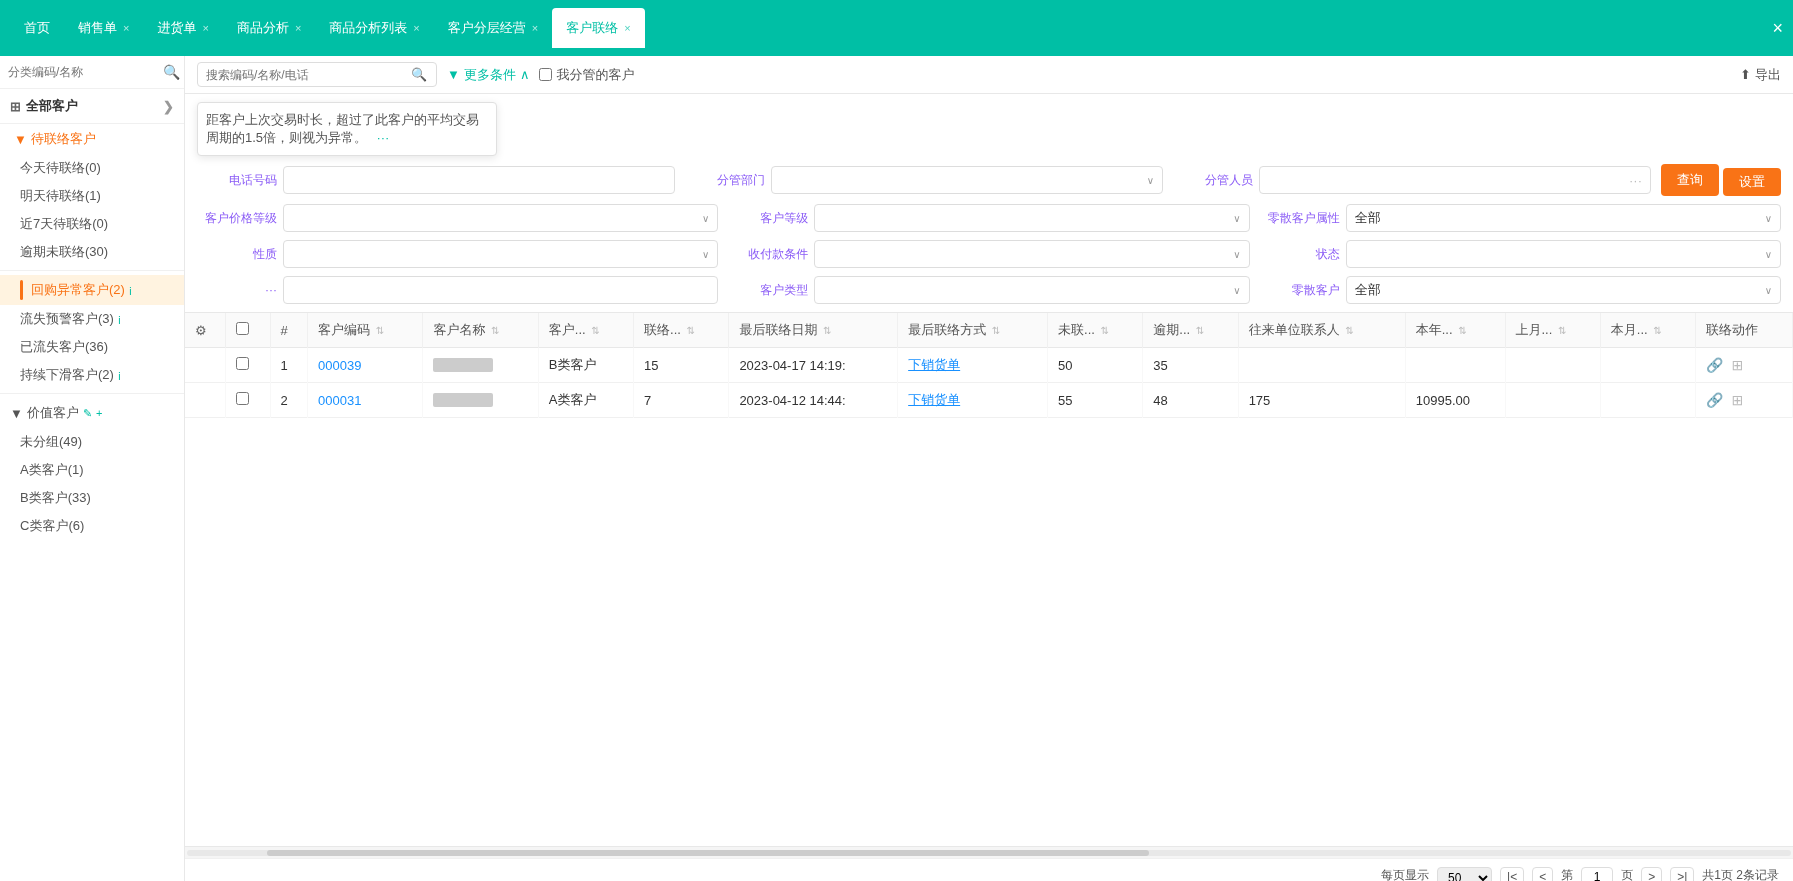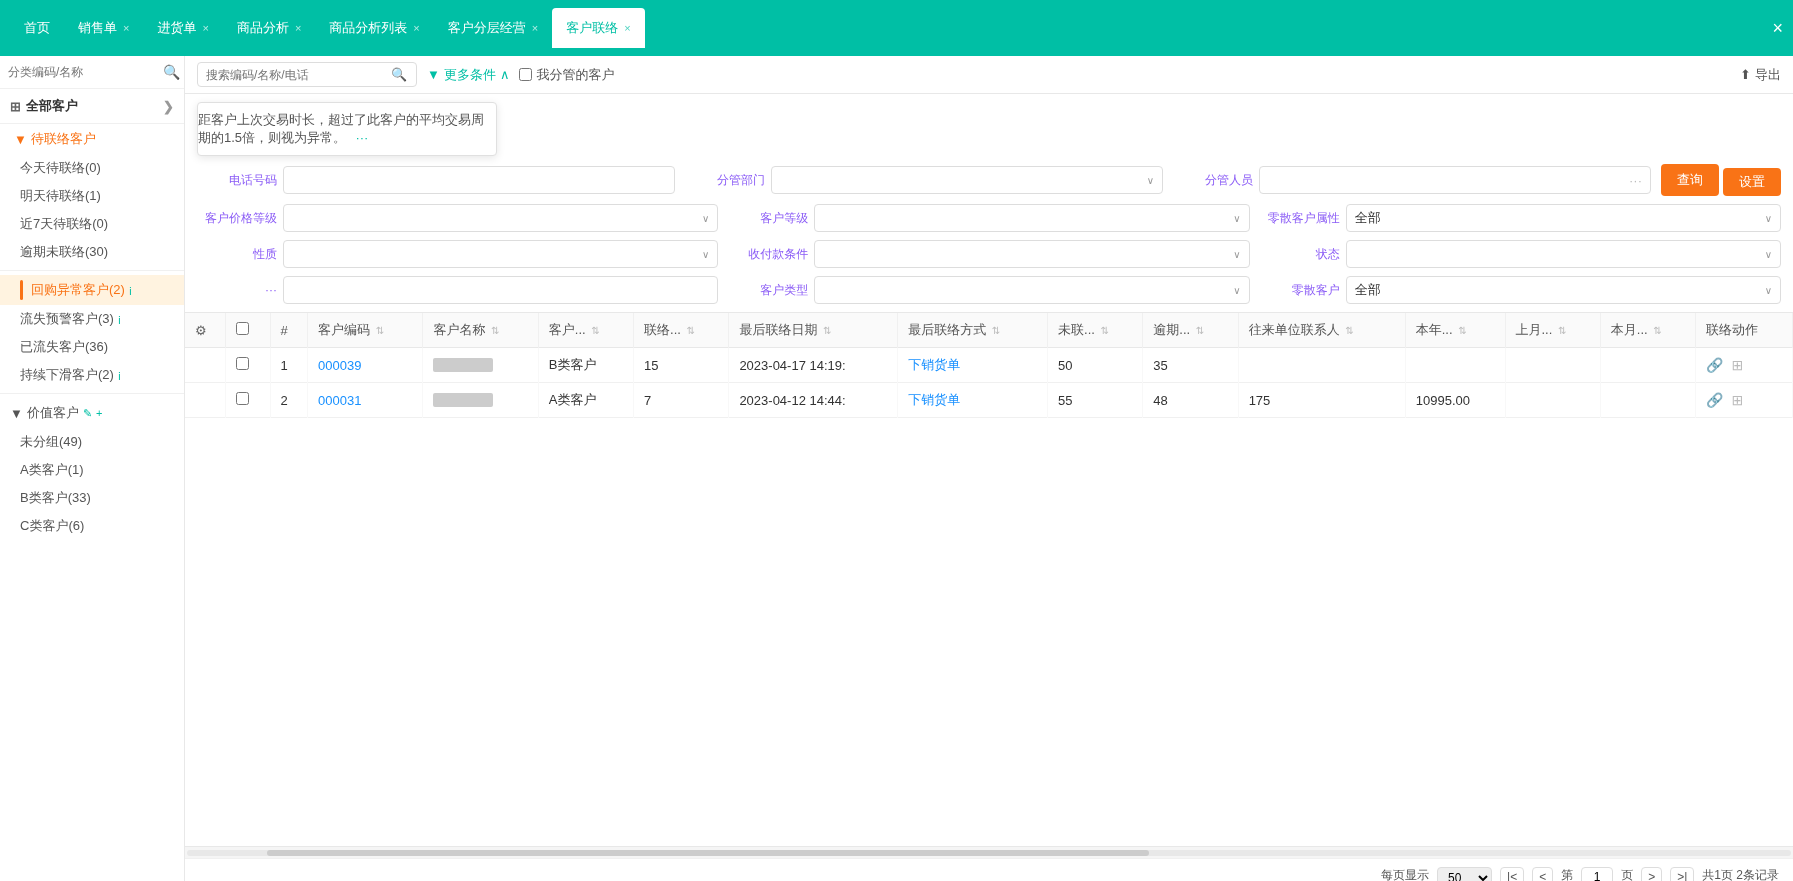--- a/index.html
+++ b/index.html
@@ -73,21 +73,21 @@
       flex: 1; display: flex; flex-direction: column; overflow: hidden; background: #f5f5f5;
     }
 
     
     .filter-bar {
       background: #fff; padding: 6px 12px; display: flex; align-items: center; gap: 10px;
       border-bottom: 1px solid #e8e8e8;
     }
     .search-input-wrap {
       display: flex; align-items: center; border: 1px solid #ddd; border-radius: 4px;
-      padding: 4px 8px; width: 220px; background: #fff;
+      padding: 4px 8px; width: 240px; background: #fff;
     }
     .search-input-wrap input { border: none; outline: none; font-size: 12px; flex: 1; }
     .search-input-wrap .s-icon { color: #999; margin-left: 4px; }
     .more-conditions {
       display: flex; align-items: center; gap: 4px; color: #00bfa5; cursor: pointer; font-size: 12px;
     }
     .my-customers {
       display: flex; align-items: center; gap: 4px; color: #555; font-size: 12px;
     }
     .export-btn {
@@ -130,21 +130,21 @@
     }
 
     .btn-group-right {
       display: flex; flex-direction: row; gap: 4px;
     }
 
     
     .tooltip-box {
       position: absolute; top: 225px; left: 14px; z-index: 100;
       background: #fff; border: 1px solid #e0e0e0; border-radius: 4px;
-      padding: 8px 0; color: #555; font-size: 12px; max-width: 300px;
+      padding: 8px 8px; color: #555; font-size: 12px; max-width: 300px;
       box-shadow: 0 2px 8px rgba(0,0,0,0.1);
     }
 
     
     .table-area {
       flex: 1; overflow: auto; background: #fff; margin: 0;
     }
     table {
       width: 100%; border-collapse: collapse; font-size: 12px;
     }
@@ -154,21 +154,21 @@
     table thead th {
       padding: 8px 10px; text-align: left; color: #555; font-weight: 500;
       border-right: 1px solid #f0f0f0; white-space: nowrap;
     }
     table thead th:first-child { width: 40px; }
     table thead th .sort-icon { color: #bbb; font-size: 10px; margin-left: 2px; }
     table tbody tr { border-bottom: 1px solid #f0f0f0; }
     table tbody td {
       padding: 8px 10px; color: #333; border-right: 1px solid #f8f8f8; white-space: nowrap;
     }
-    .link-text { color: #1890ff; cursor: pointer; }
+    .link-text { color: #1890ff; text-decoration: underline; cursor: pointer; }
     .action-icons { display: flex; gap: 8px; }
     .action-icon { color: #bbb; cursor: pointer; font-size: 14px; }
 
     
     .scroll-area {
       height: 12px; background: #f5f5f5; border-top: 1px solid #e8e8e8;
       display: flex; align-items: center; padding: 0 2px;
     }
     .scroll-track {
       flex: 1; height: 6px; background: #e8e8e8; border-radius: 3px; position: relative;

